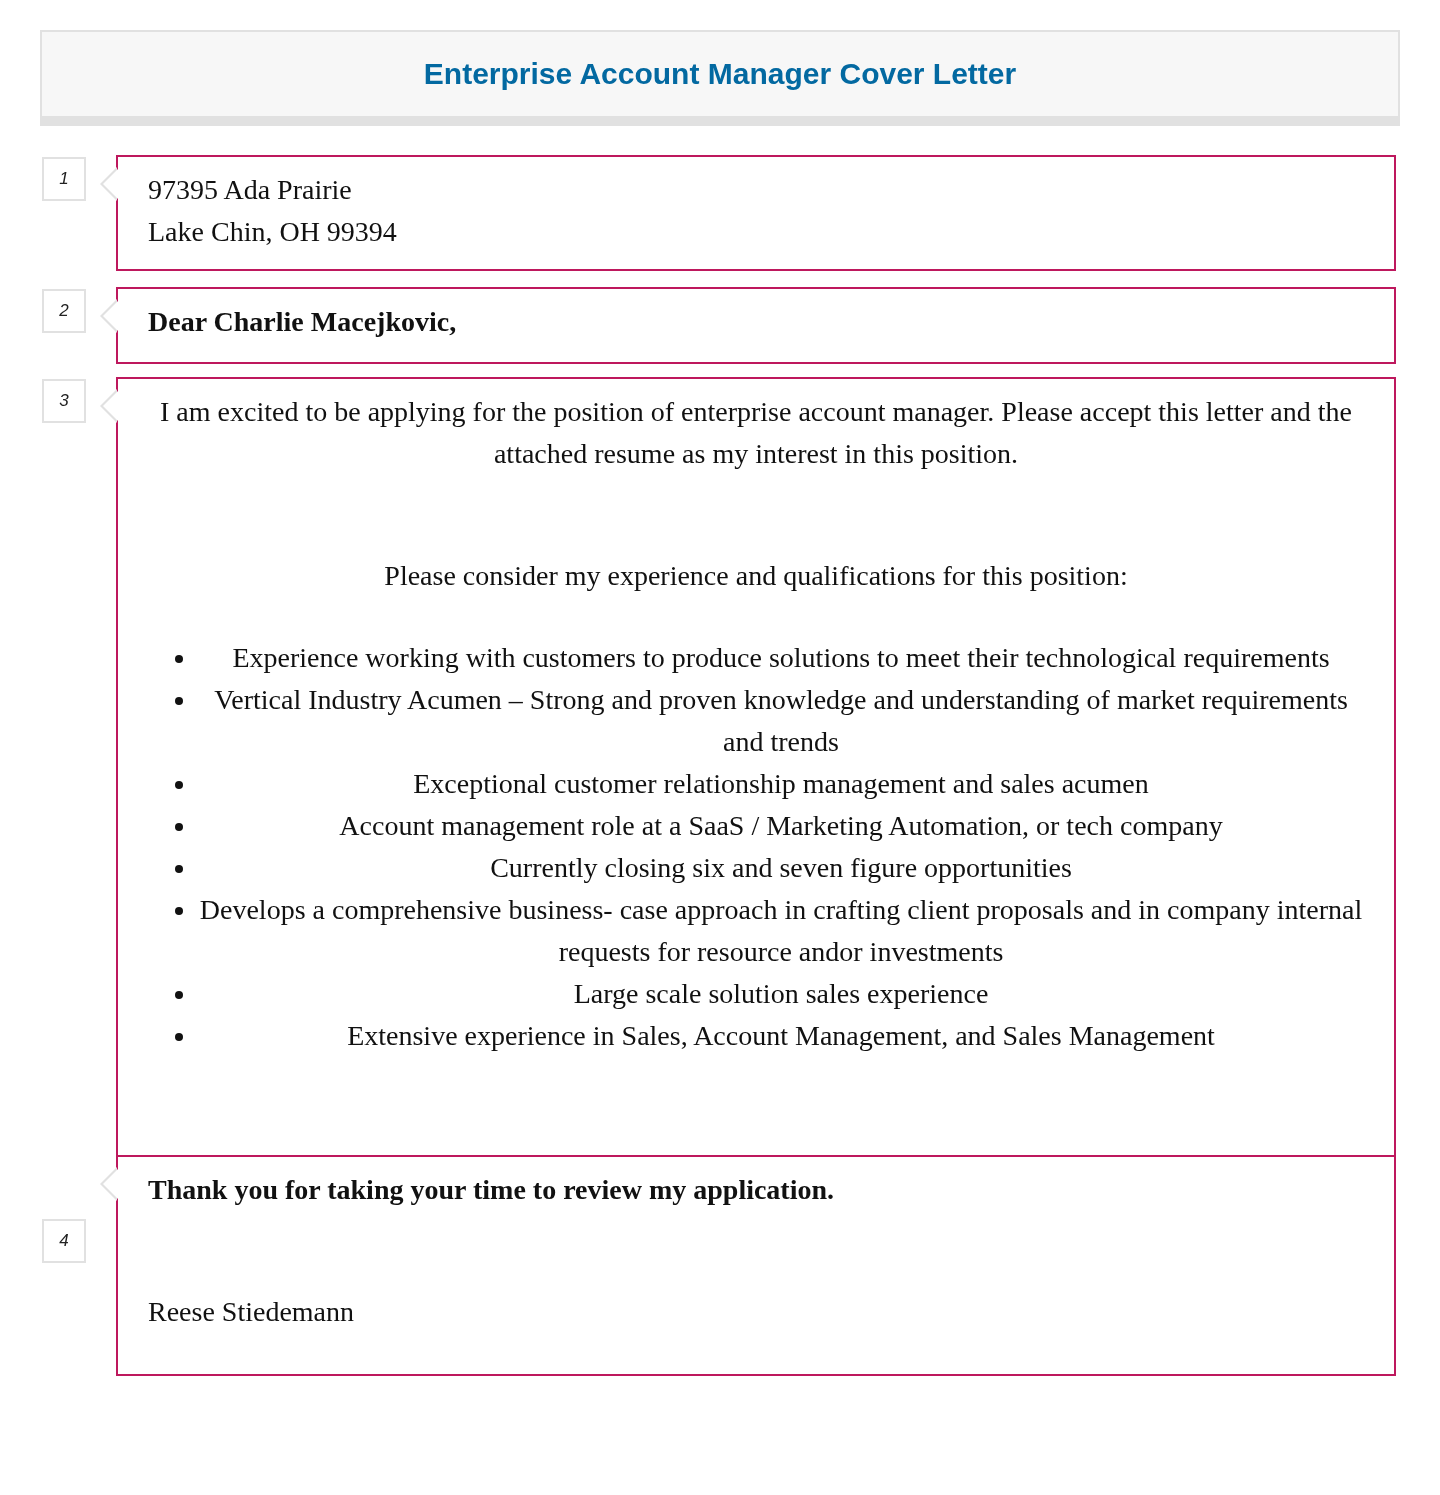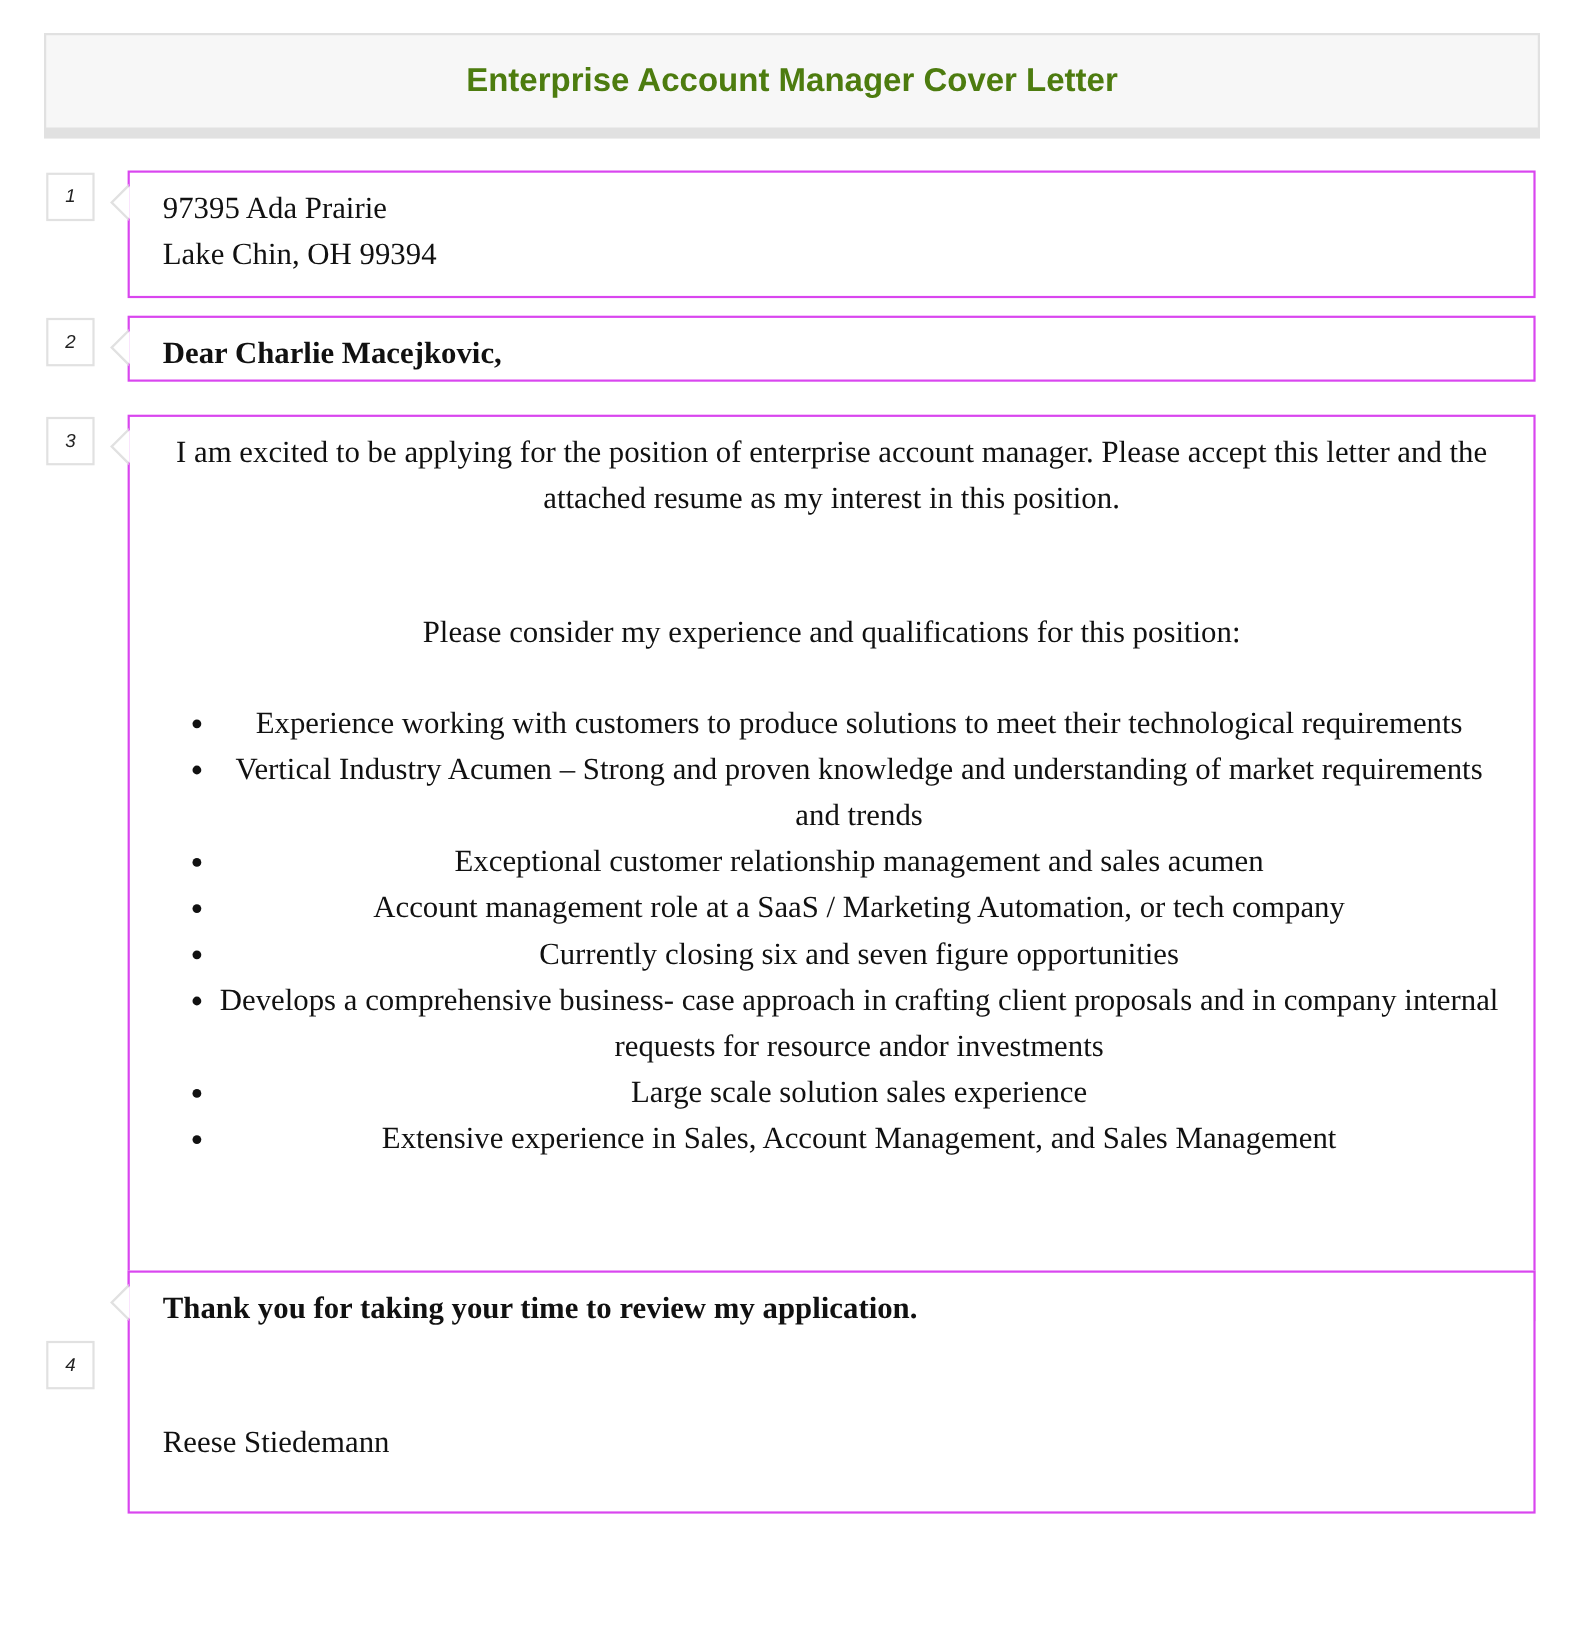--- a/index.html
+++ b/index.html
@@ -2,28 +2,28 @@
 <html><head>
   <meta charset="utf-8">
   <style>
     html, body { margin: 0; padding: 0; background: #ffffff; }
     body { width: 1440px; height: 1495px; position: relative; font-family: "Liberation Serif", serif; color: #111; }
     .title-bar {
       position: absolute; left: 40px; top: 30px; width: 1356px; height: 84px;
       background: #f7f7f7; border: 2px solid #e1e1e1; border-bottom: 10px solid #e1e1e1;
       display: flex; align-items: center; justify-content: center;
     }
-    .title-bar h1 { margin: 3px; font-family: "Liberation Sans", sans-serif; font-weight: bold; font-size: 30px; color: #4d7c0f; }
+    .title-bar h1 { margin: 3px; font-family: "Liberation Sans", sans-serif; font-weight: bold; font-size: 30px; color: #0369a1; }
     .num-box {
       position: absolute; left: 42px; width: 44px; height: 44px; border: 2px solid #e1e1e1; background: #fff;
       font-family: "Liberation Sans", sans-serif; font-style: italic; font-size: 17px; color: #222;
       display: flex; align-items: flex-start; justify-content: center; padding-top: 10px; box-sizing: border-box;
     }
     .box {
-      position: absolute; left: 116px; width: 1280px; border: 2px solid #d946ef; background: #fff;
+      position: absolute; left: 116px; width: 1280px; border: 2px solid #be185d; background: #fff;
       box-sizing: border-box; padding: 12px 30px 14px 30px; font-size: 28px; line-height: 42px;
     }
     .box::before {
       content: ""; position: absolute; left: -18px; top: 10px; width: 0; height: 0;
       border-top: 17px solid transparent; border-bottom: 17px solid transparent; border-right: 17px solid #e1e1e1;
     }
     .box::after {
       content: ""; position: absolute; left: -15px; top: 12px; width: 0; height: 0;
       border-top: 15px solid transparent; border-bottom: 15px solid transparent; border-right: 15px solid #fff;
     }
@@ -43,21 +43,21 @@
 <div>
   <div class="num-box" style="top:157px;">1</div>
   <div class="box" style="top:155px; height:116px;">
     <p>97395 Ada Prairie</p>
     <p>Lake Chin, OH 99394</p>
   </div>
 </div>
 
 <div>
   <div class="num-box" style="top:289px;">2</div>
-  <div class="box" style="top:287px; height:60px;">
+  <div class="box" style="top:287px; height:77px;">
     <p class="bold">Dear Charlie Macejkovic,</p>
   </div>
 </div>
 
 <div>
   <div class="num-box" style="top:379px;">3</div>
   <div class="box" style="top:377px; height:824px;text-align:center;">
     <p>I am excited to be applying for the position of enterprise account manager. Please accept this letter and the attached resume as my interest in this position.</p>
     <div class="gap"></div>
     <div class="gap"></div>

